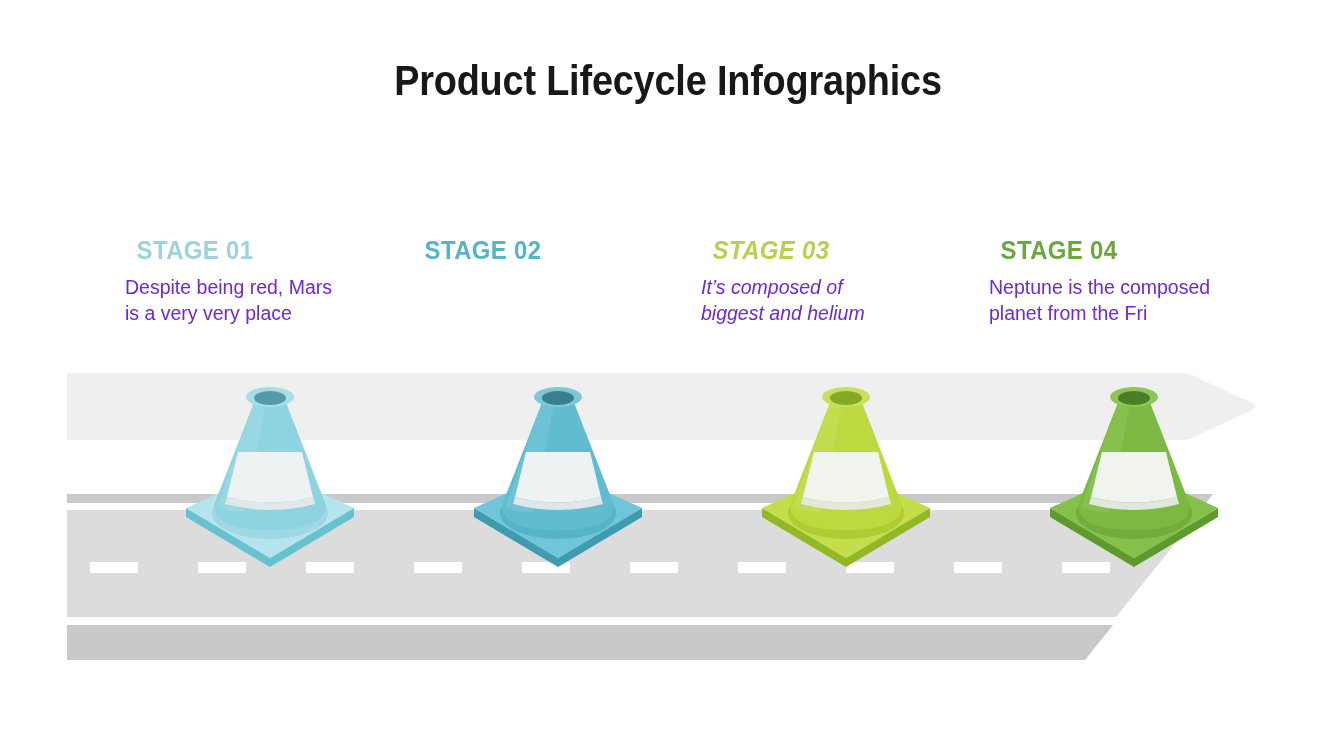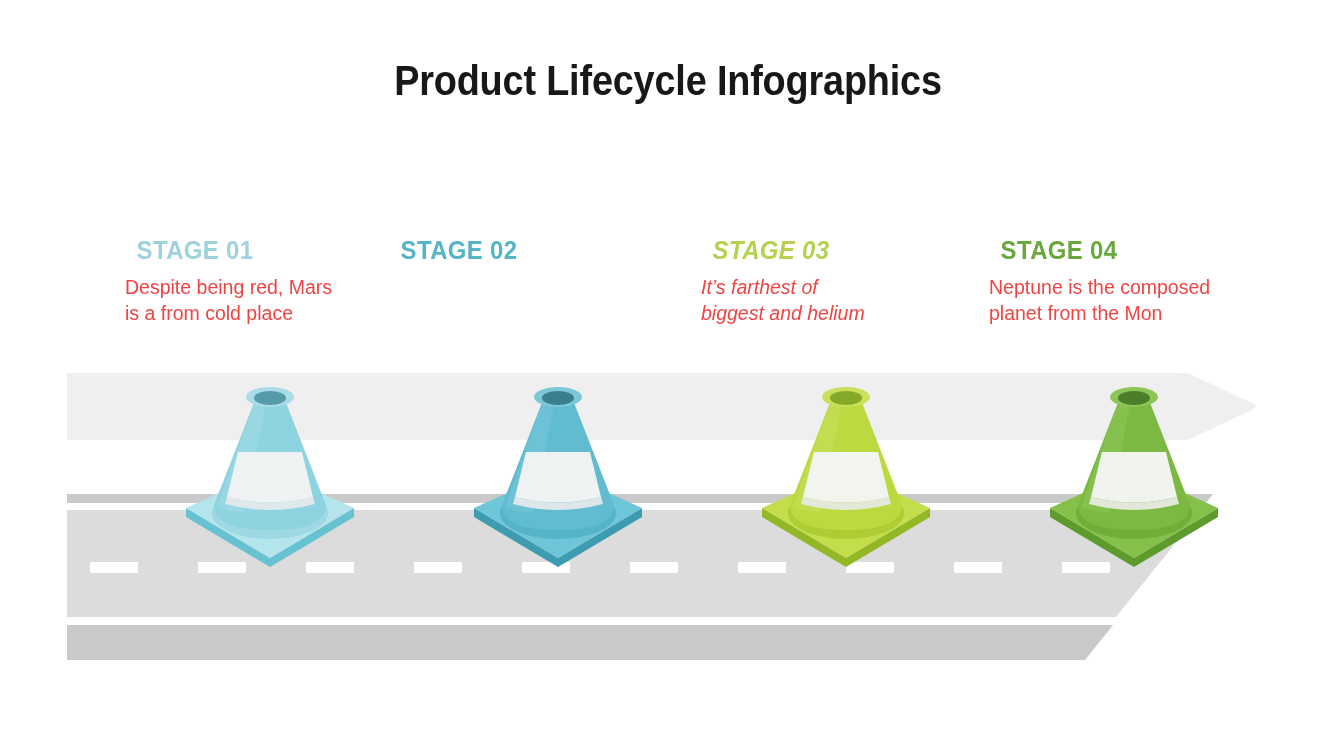--- a/index.html
+++ b/index.html
@@ -58,21 +58,21 @@
     transform: scaleX(0.92);
     transform-origin: center center;
     white-space: nowrap;
   }
   .stage-desc {
     margin-top: 8px;
     font-family: "Liberation Sans", sans-serif;
     font-weight: 400;
     font-size: 19.5px;
     line-height: 26px;
-    color: #ef4444;
+    color: #6d28d9;
   }
   .stage-desc span { display: block; white-space: nowrap; }
 
   
   #scene {
     position: absolute;
     left: 0;
     top: 0;
     width: 1336px;
     height: 752px;
@@ -204,37 +204,37 @@
         <ellipse cx="1134" cy="398" rx="16" ry="7" fill="#4c7d28"></ellipse>
       </g>
 
     </svg>
   </div>
 
   <div class="stage-block" style="left:125px;">
     <div class="stage-label" style="color: rgb(158, 210, 221);">STAGE 01</div>
     <div class="stage-desc">
       <span>Despite being red, Mars</span>
-      <span>is a from cold place</span>
+      <span>is a very very place</span>
     </div>
   </div>
 
-  <div class="stage-block" style="left:389px;">
+  <div class="stage-block" style="left:413px;">
     <div class="stage-label" style="color: rgb(86, 180, 198);">STAGE 02</div>
   </div>
 
   <div class="stage-block" style="left:701px;font-style:italic;">
     <div class="stage-label" style="color: rgb(181, 209, 79);">STAGE 03</div>
     <div class="stage-desc">
-      <span>It’s farthest of</span>
+      <span>It’s composed of</span>
       <span>biggest and helium</span>
     </div>
   </div>
 
   <div class="stage-block" style="left:989px;">
     <div class="stage-label" style="color: rgb(106, 168, 62);">STAGE 04</div>
     <div class="stage-desc">
       <span>Neptune is the composed</span>
-      <span>planet from the Mon</span>
+      <span>planet from the Fri</span>
     </div>
   </div>
 
 </div>
 
 </body></html>

